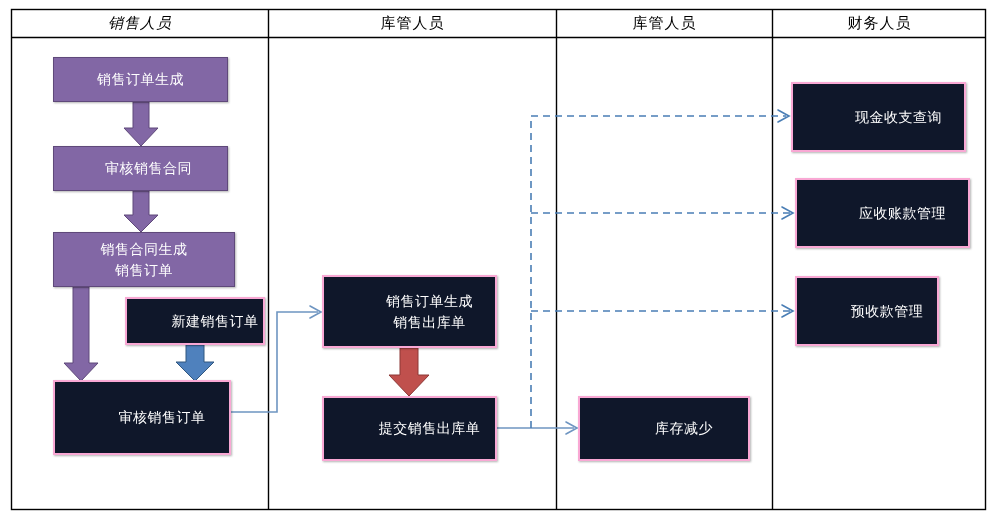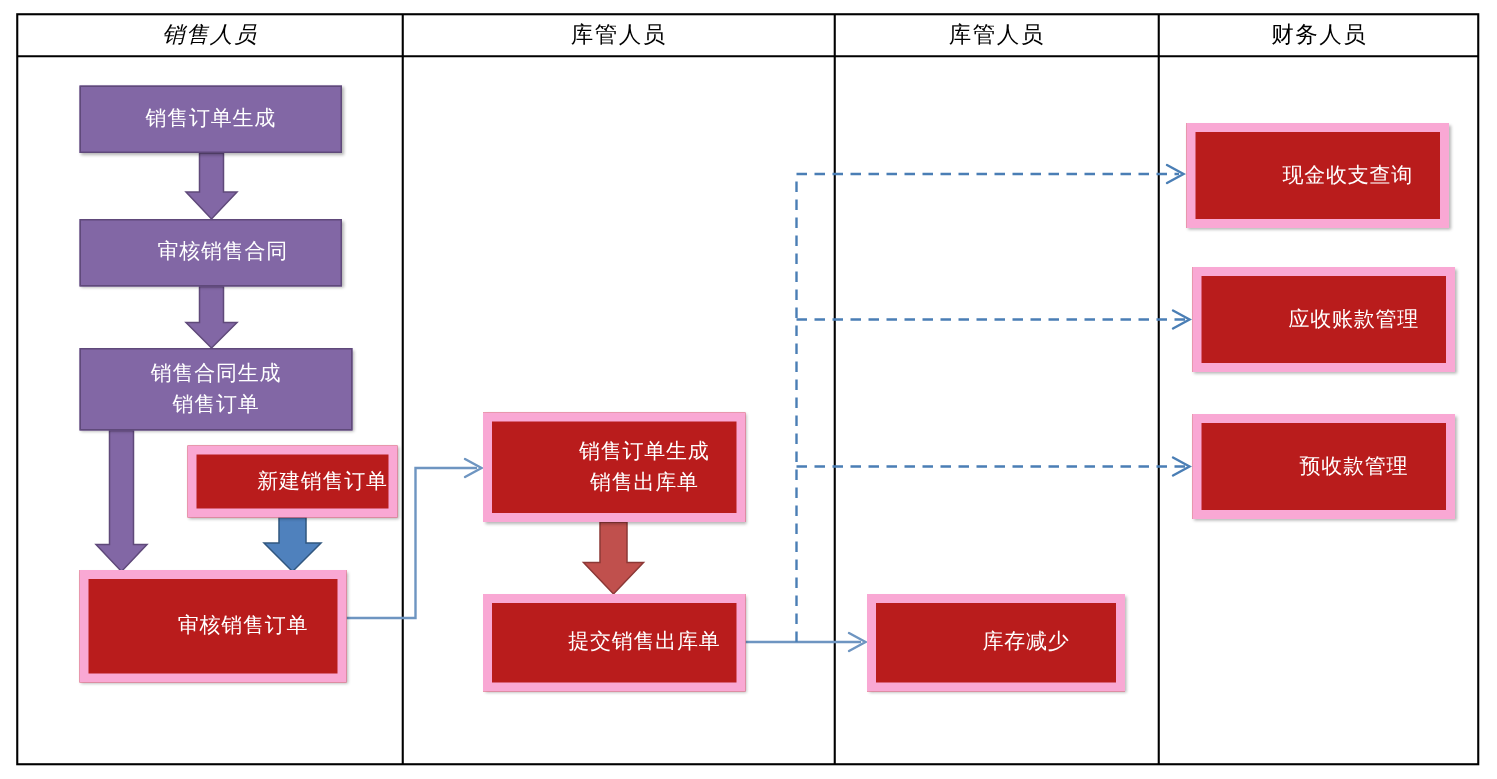--- a/index.html
+++ b/index.html
@@ -9,21 +9,21 @@
   .lane-head{
     position:absolute;display:flex;align-items:center;justify-content:center;
     font-size:15px;color:#000;letter-spacing:1px;
   }
   .node{
     position:absolute;display:flex;align-items:center;justify-content:center;
     text-align:center;color:#ffffff;font-size:14px;line-height:1.45;
     box-sizing:border-box;letter-spacing:.5px;
   }
   .node.purple{background:#8267A5;border:1px solid #5F497A;box-shadow:1px 1px 2px rgba(0,0,0,.30);}
-  .node.blue{background:#b91c1c;border:6px solid #f9a8d4;box-shadow:1px 1px 2px rgba(0,0,0,.30);padding-left:40px;}
+  .node.blue{background:#0f172a;border:2px solid #f9a8d4;box-shadow:1px 1px 2px rgba(0,0,0,.30);padding-left:40px;}
   .node span{display:block;}
 </style>
 </head>
 <body>
 
 <div id="stage">
 
   <svg id="svglayer" xmlns="http://www.w3.org/2000/svg" viewBox="0 0 998 519">
 
     <g stroke="#000" stroke-width="1.4" fill="none">
@@ -147,19 +147,19 @@
         <span>现金收支查询</span>
       </div>
   </div>
 
   <div class="node blue" style="left:795px;top:178px;width:175px;height:70px;">
     <div>
         <span>应收账款管理</span>
       </div>
   </div>
 
-  <div class="node blue" style="left:795px;top:276px;width:175px;height:70px;">
+  <div class="node blue" style="left:795px;top:276px;width:144px;height:70px;">
     <div>
         <span>预收款管理</span>
       </div>
   </div>
 
 </div>
 
 </body></html>

